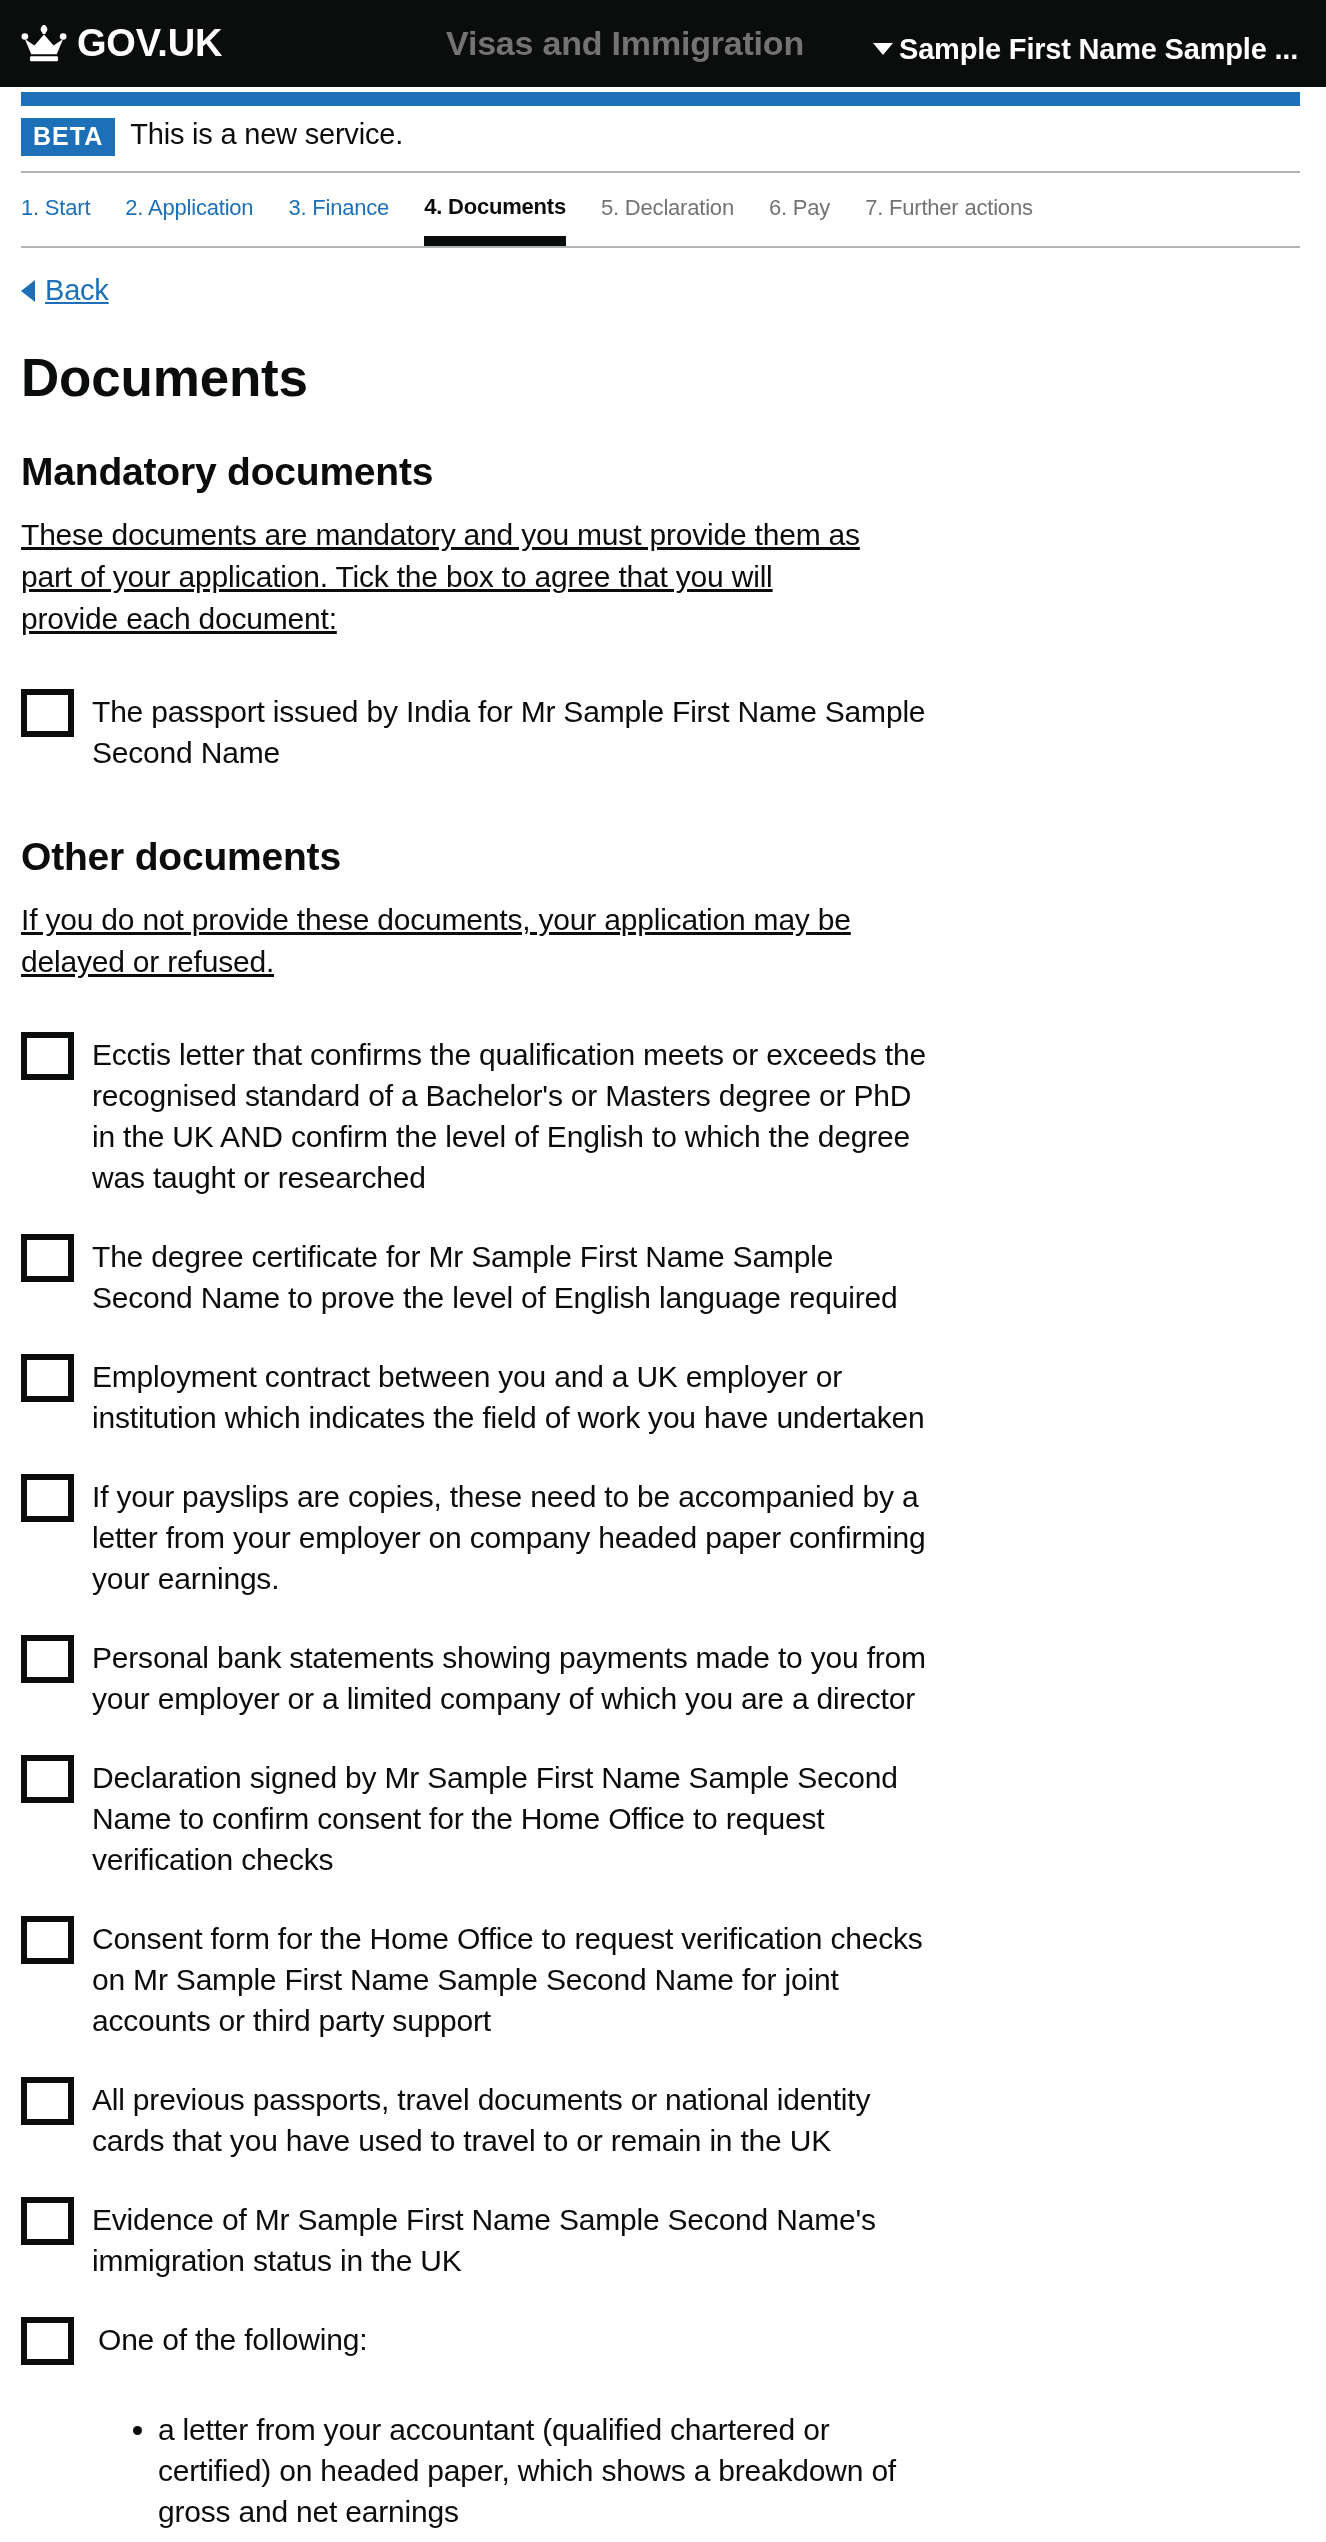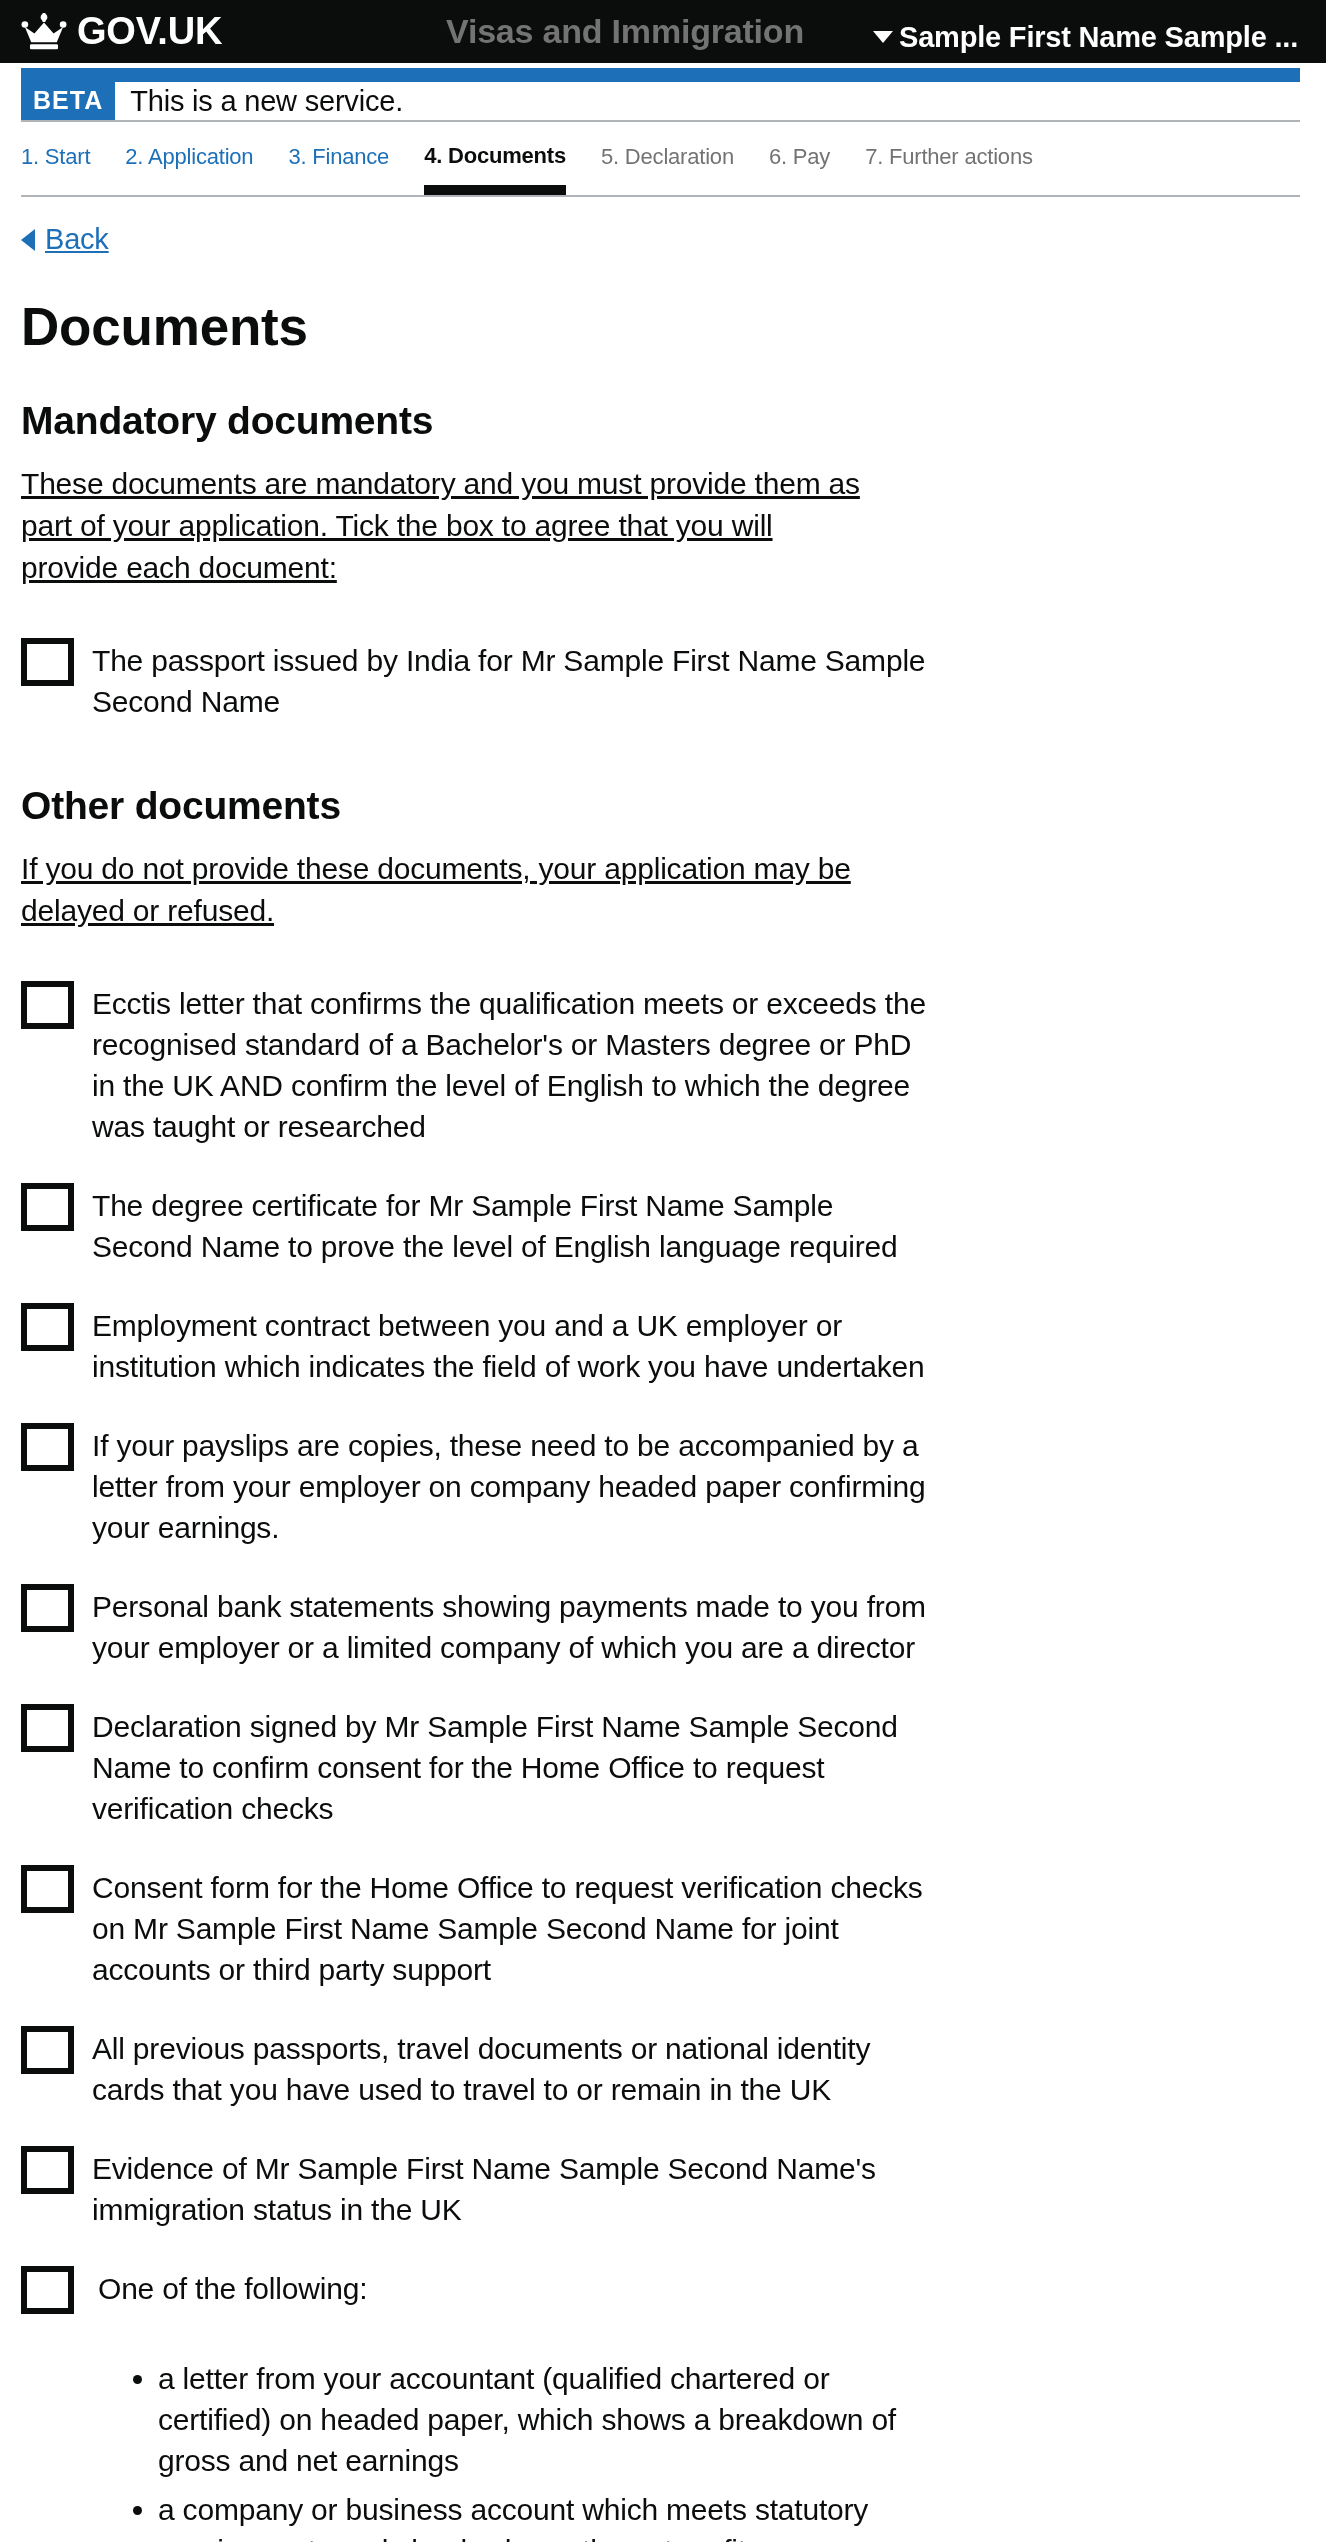--- a/index.html
+++ b/index.html
@@ -4,42 +4,42 @@
 <style>
   * { margin:0; padding:0; box-sizing:border-box; }
   html,body { width:1326px; }
   body {
     height:2542px; overflow:hidden; background:#fff; color:#0b0c0c;
     font-family:"Liberation Sans","DejaVu Sans",sans-serif;
     letter-spacing:-0.2px;
   }
   
   .govuk-header {
-    position:relative; height:63px; background:#0b0c0c; color:#fff;
+    position:relative; height:87px; background:#0b0c0c; color:#fff;
     display:flex; align-items:center; padding:0 28px 0 21px;
   }
   .logo { display:flex; align-items:center; gap:10px; color:#fff; text-decoration:none; }
   .logo-text { font-size:38px; font-weight:bold; }
   .service-name {
     position:absolute; left:calc(50% - 38px); transform:translateX(-50%);
     font-size:34px; font-weight:bold; color:#737373; text-decoration:none; white-space:nowrap;
   }
   .user-menu {
     margin-left:auto; display:flex; align-items:center; gap:6px;
     font-size:29px; font-weight:bold; color:#fff; text-decoration:none; white-space:nowrap;margin-top:11px;
   }
   .caret-down {
     width:0; height:0; border-left:10px solid transparent; border-right:10px solid transparent;
     border-top:12px solid #fff; display:inline-block;
   }
   .blue-bar { height:14px; background:#1d70b8; margin:5px 26px 0 21px; }
   
   .phase-banner {
-    margin:0 26px 0 21px; padding-bottom:0; border-bottom:2px solid #b1b4b6;
-    display:flex; align-items:center; gap:15px;
+    margin:12px 26px 0 21px; padding-bottom:15px; border-bottom:2px solid #b1b4b6;
+    display:flex; gap:15px;
   }
   .beta-tag {
     background:#1d70b8; color:#fff; font-weight:bold; font-size:25px;
     letter-spacing:1px; padding:4px 12px 5px;
   }
   .phase-text { font-size:29px; }
   
   .step-nav {
     margin:0 26px 0 21px; border-bottom:2px solid #b1b4b6; padding-top:21px;
     display:flex; gap:35px; align-items:flex-end;

